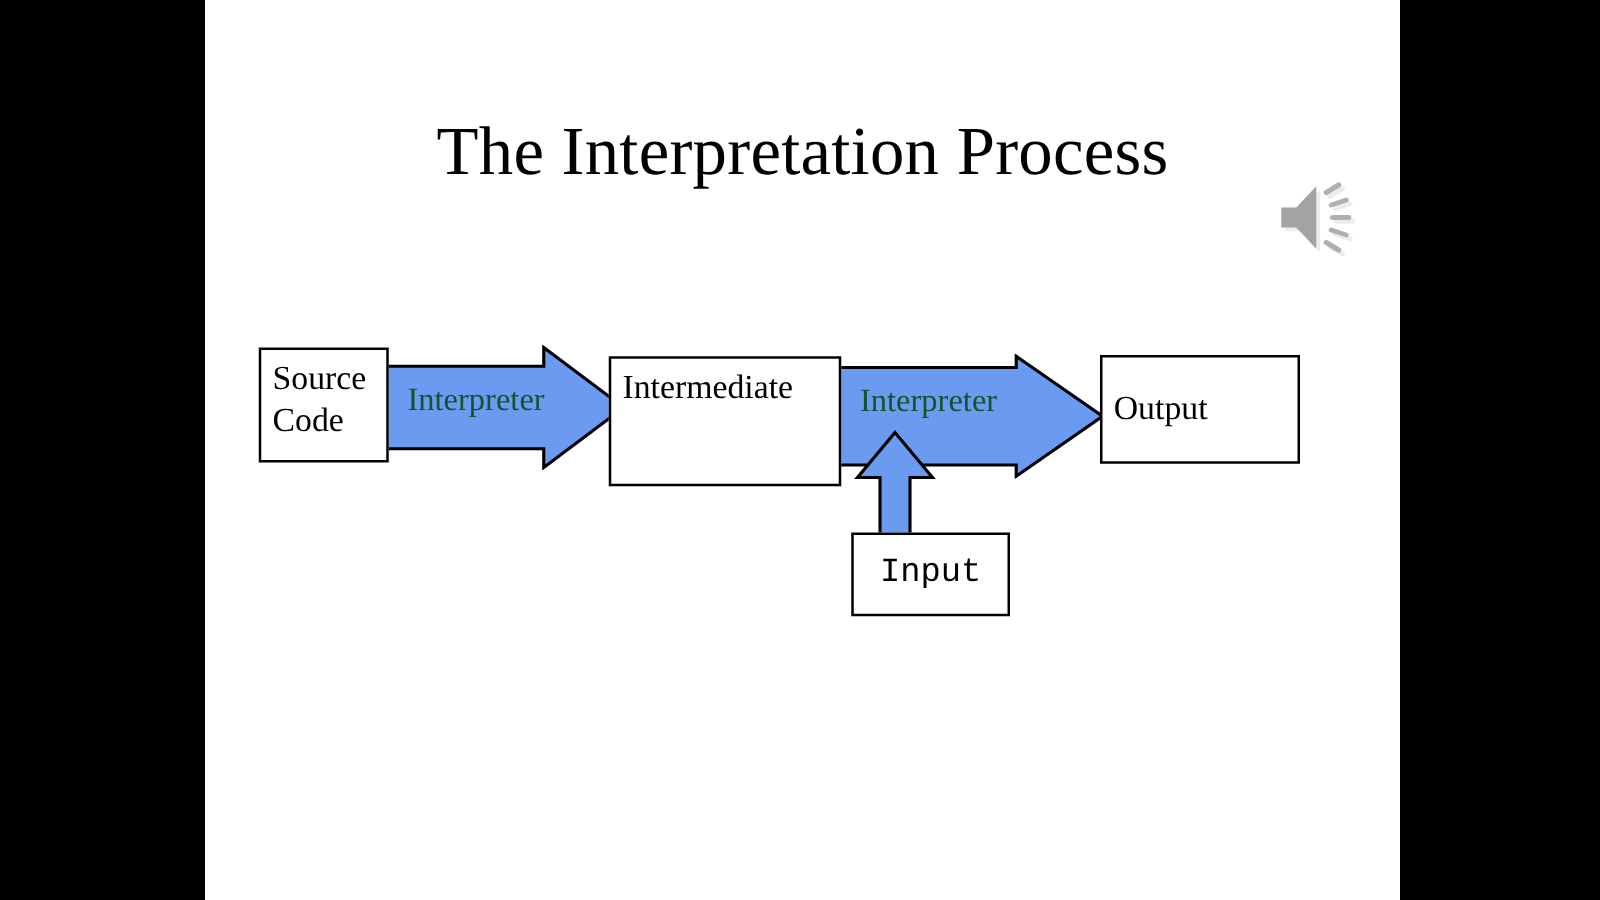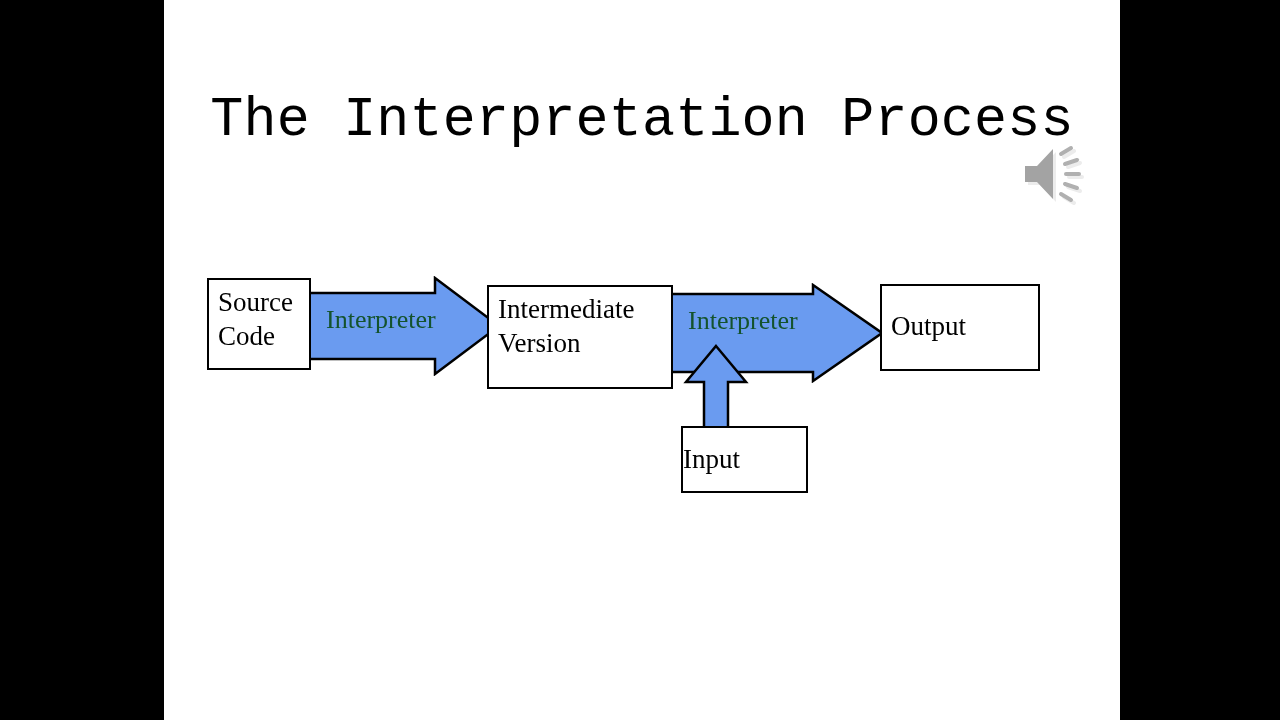--- a/index.html
+++ b/index.html
@@ -28,21 +28,21 @@
     height: 720px;
     background: #ffffff;
   }
   
   #slide-title {
     position: absolute;
     left: 0px;
     top: 92px;
     width: 956px;
     text-align: center;
-    font-family: Liberation Mono, monospace;
+    font-family: Liberation Serif, serif;
     font-size: 55px;
     font-weight: 400;
     line-height: 1.05;
     color: #000000;
     letter-spacing: 0.2px;
     white-space: nowrap;
   }
   
   #audio-icon {
     position: absolute;
@@ -73,21 +73,22 @@
     right: 4px;
     font-family: "Liberation Serif", "DejaVu Serif", serif;
     font-size: 27px;
     line-height: 34px;
     color: #000000;
     text-align: left;
   }
   .node-label.centered {
     left: 0;
     right: 0;
-    text-align: left;
+    text-align: center;
+    font-family: Liberation Mono, monospace;
   }
   .arrow-svg {
     position: absolute;
     z-index: 1;
   }
   .arrow-label {
     position: absolute;
     z-index: 4;
     font-family: "Liberation Serif", "DejaVu Serif", serif;
     font-size: 26px;
@@ -163,21 +164,20 @@
       <div id="box-source-code" class="node-box">
         <div class="node-label">
           <div>Source</div>
           <div>Code</div>
         </div>
       </div>
 
       <div id="box-intermediate" class="node-box">
         <div class="node-label">
           <div>Intermediate</div>
-          <div>Version</div>
         </div>
       </div>
 
       <div id="box-output" class="node-box">
         <div class="node-label" style="top:23px;">Output</div>
       </div>
 
       <div id="box-input" class="node-box">
         <div class="node-label centered" style="top:14px;">Input</div>
       </div>

